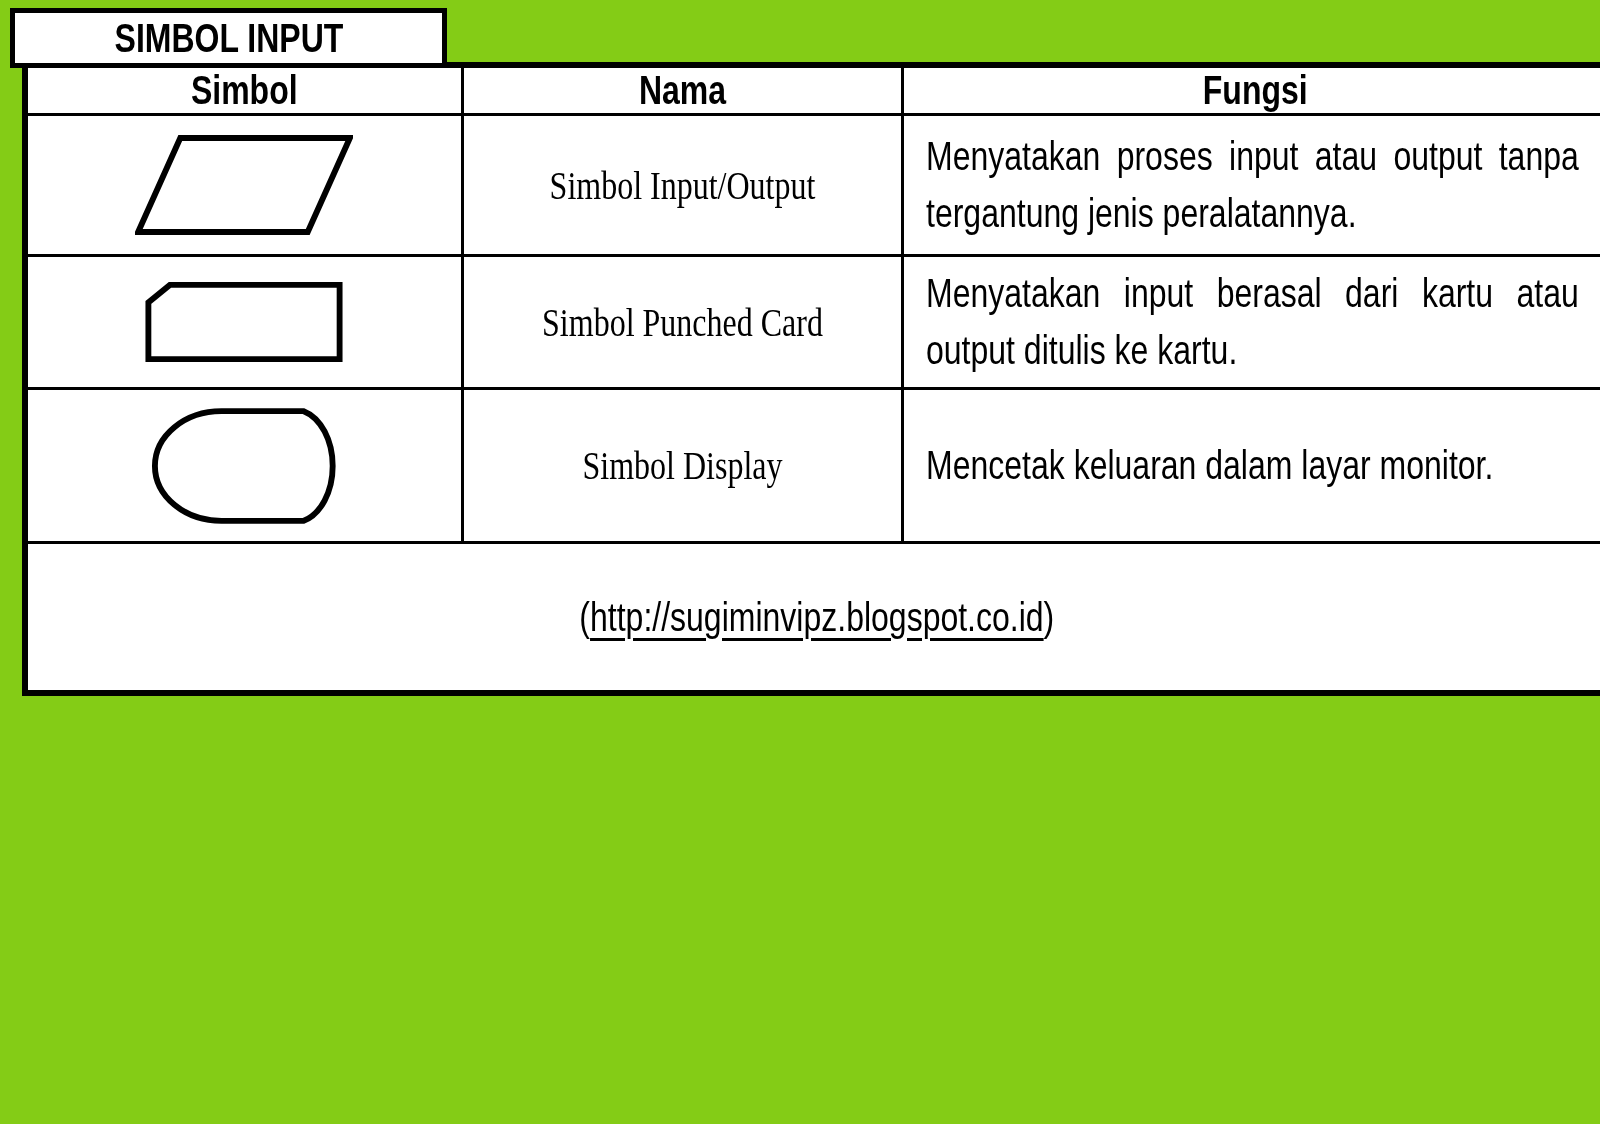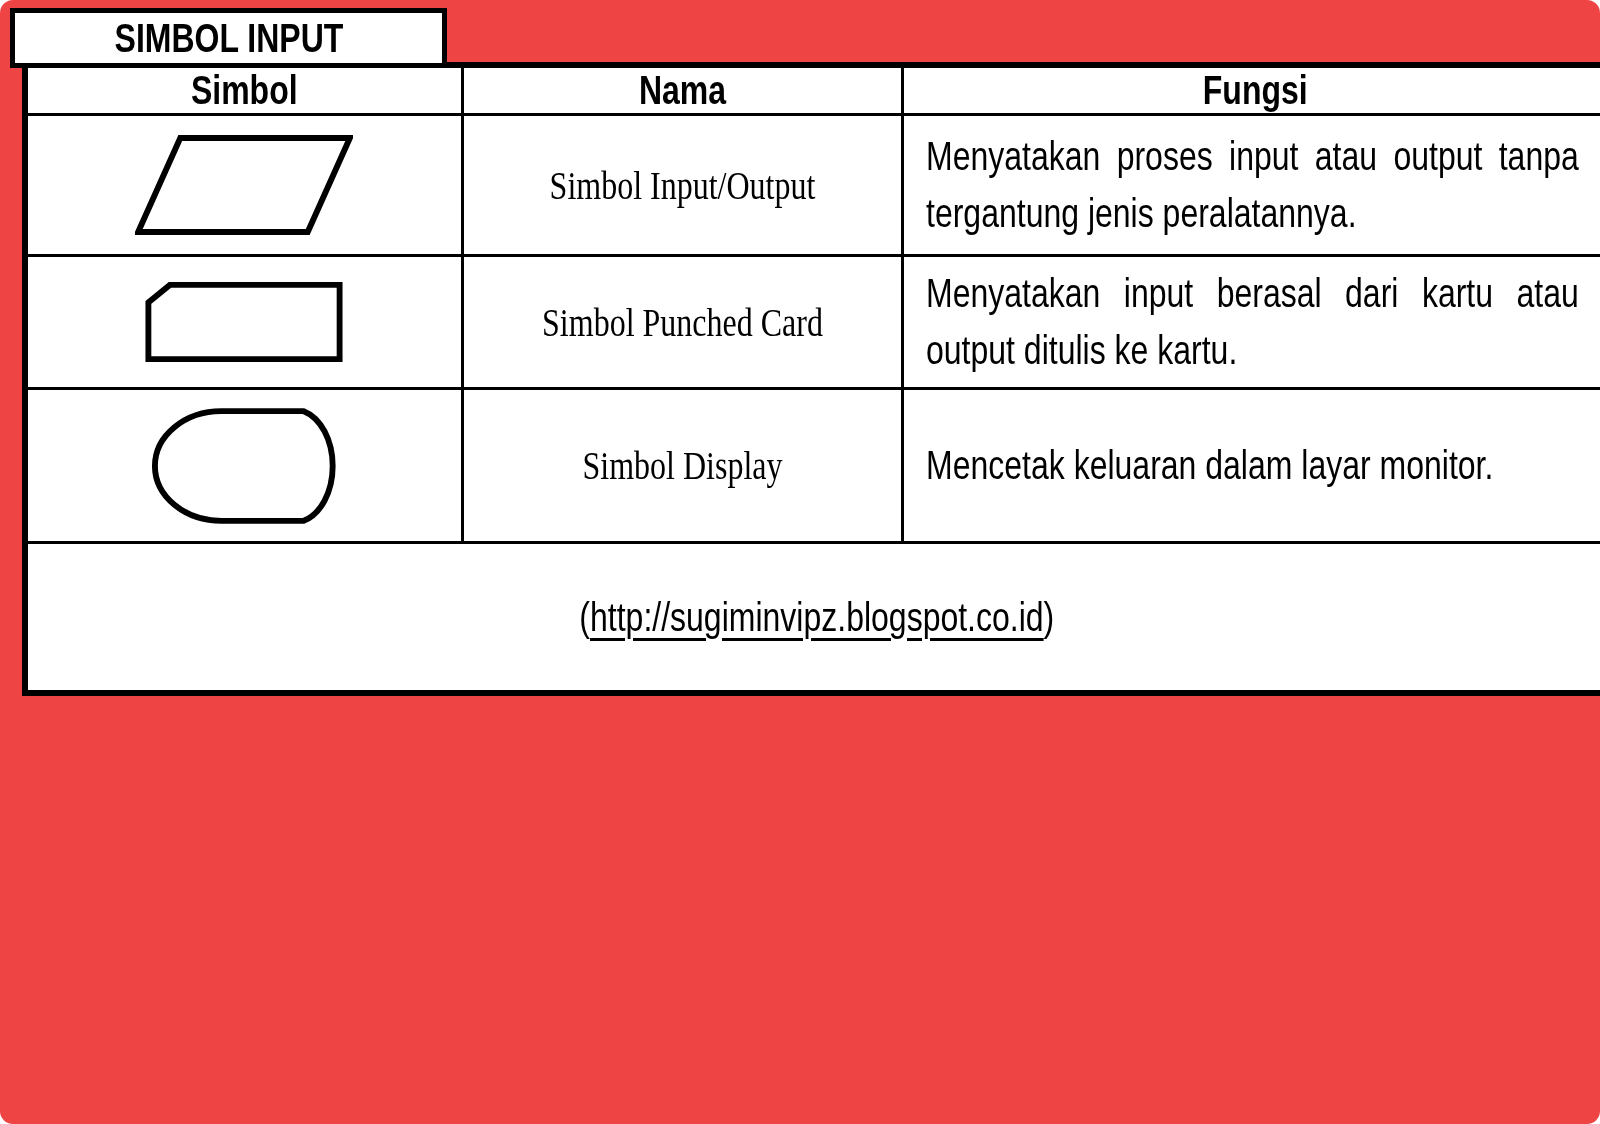--- a/index.html
+++ b/index.html
@@ -1,18 +1,18 @@
 <!DOCTYPE html>
 <html><head>
 <meta charset="utf-8">
 <style>
   html,body { margin:0; padding:0; background:#ffffff; }
   .page {
-    position:relative; width:1600px; height:1124px; background:#ef4444;
-    color:#000; font-family:"Liberation Sans", sans-serif; overflow:hidden;border-radius:13px;
+    position:relative; width:1600px; height:1124px; background:#84cc16;
+    color:#000; font-family:"Liberation Sans", sans-serif; overflow:hidden;
   }
 
   
   .title-box {
     position:absolute; left:10px; top:8px; width:437px; height:60px;
     border:5px solid #000; box-sizing:border-box; background:#fff;
     display:flex; align-items:center; justify-content:center; z-index:2;
   }
   .title-text { font-size:40px; font-weight:bold; }
 

